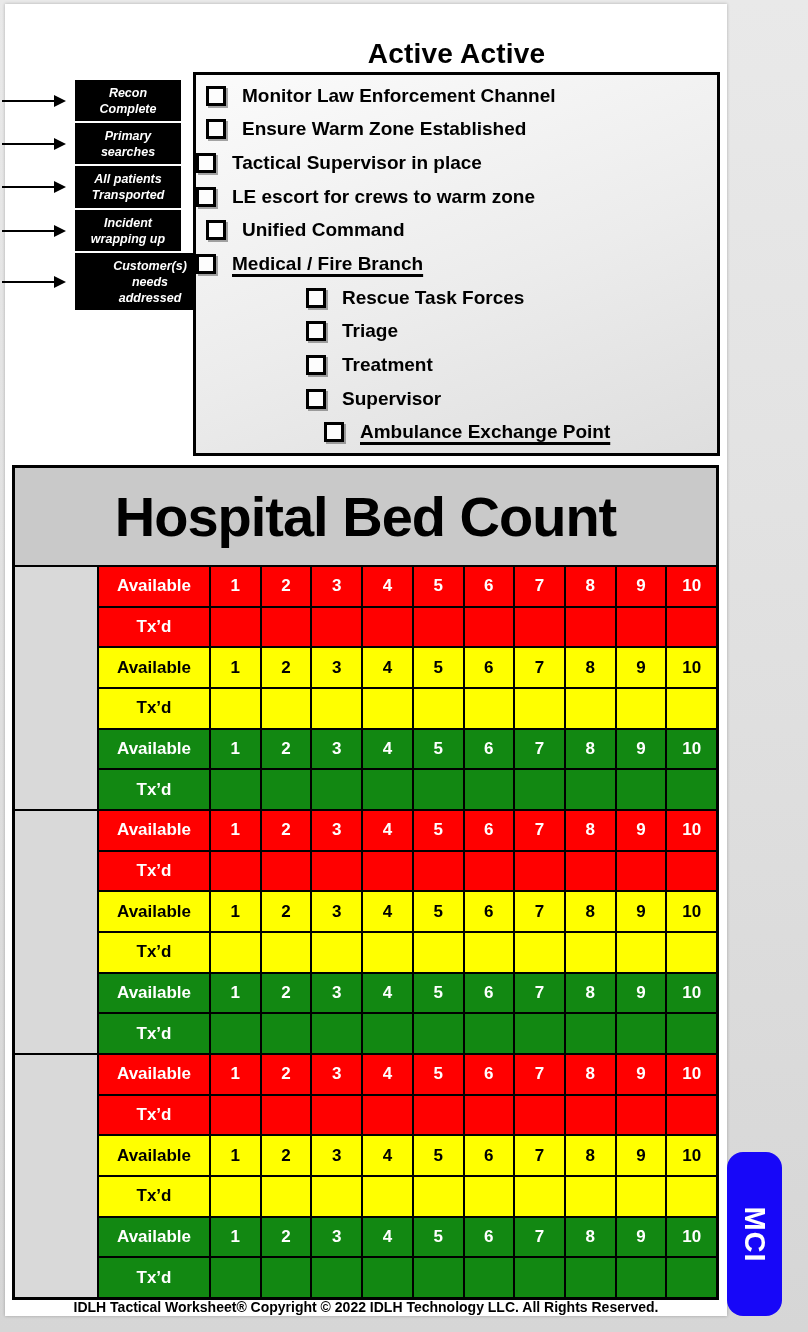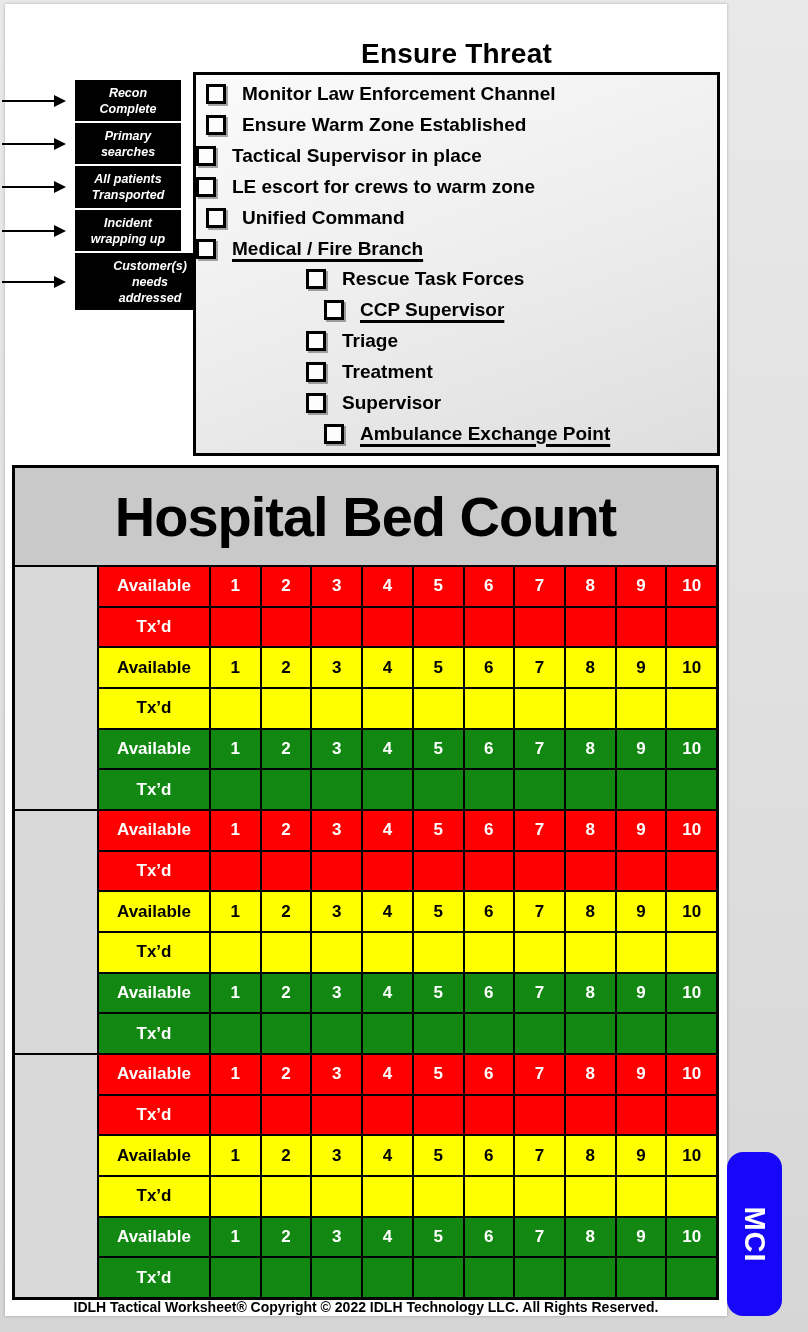--- a/index.html
+++ b/index.html
@@ -140,21 +140,21 @@
           <span class="head"></span>
         </div>
         <div class="status-box">
           <span>Customer(s)</span>
           <span>needs</span>
           <span>addressed</span>
         </div>
       </div>
     </div>
 
-  <h1 class="at-title">Ensure Threat</h1>
+  <h1 class="at-title">Active Active</h1>
 
   <div class="at-box" id="at-box">
       <div class="at-item lvl1">
         <span class="checkbox"></span>
         <span class="at-label">Monitor Law Enforcement Channel</span>
       </div>
       <div class="at-item lvl1">
         <span class="checkbox"></span>
         <span class="at-label">Ensure Warm Zone Established</span>
       </div>
@@ -170,24 +170,20 @@
         <span class="checkbox"></span>
         <span class="at-label">Unified Command</span>
       </div>
       <div class="at-item lvl2">
         <span class="checkbox"></span>
         <span class="at-label u">Medical / Fire Branch</span>
       </div>
       <div class="at-item lvl4">
         <span class="checkbox"></span>
         <span class="at-label">Rescue Task Forces</span>
-      </div>
-      <div class="at-item lvl3">
-        <span class="checkbox"></span>
-        <span class="at-label u">CCP Supervisor</span>
       </div>
       <div class="at-item lvl4">
         <span class="checkbox"></span>
         <span class="at-label">Triage</span>
       </div>
       <div class="at-item lvl4">
         <span class="checkbox"></span>
         <span class="at-label">Treatment</span>
       </div>
       <div class="at-item lvl4">

